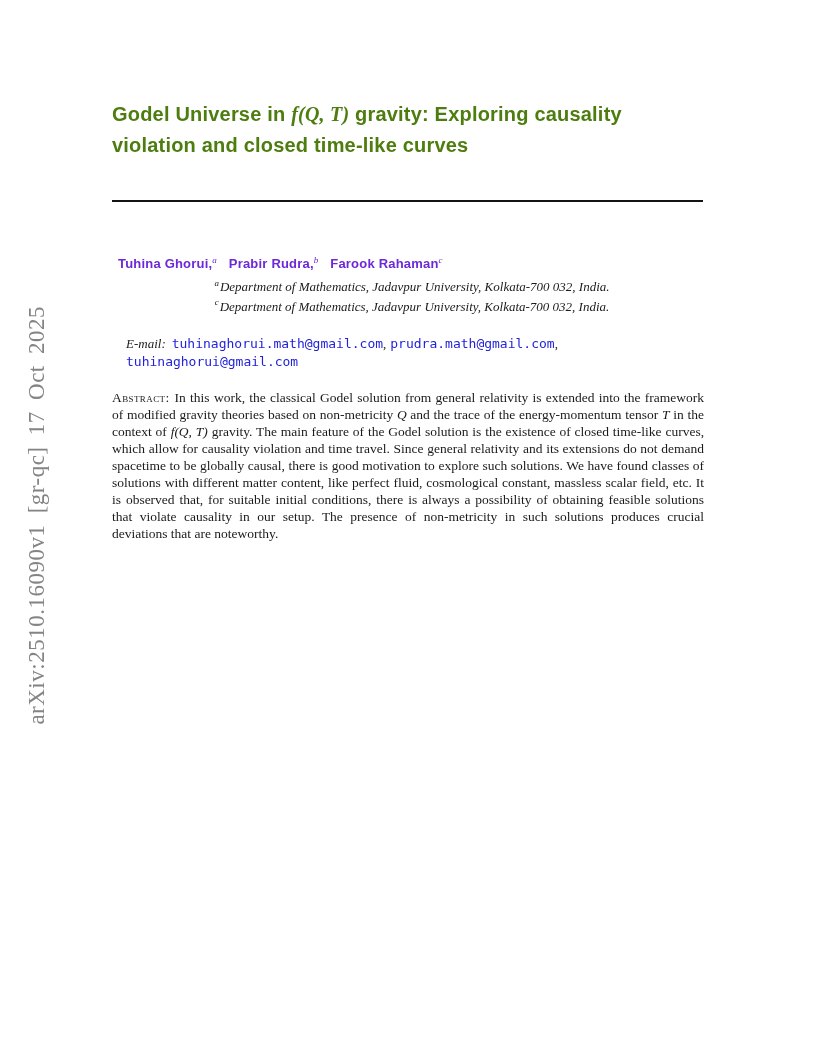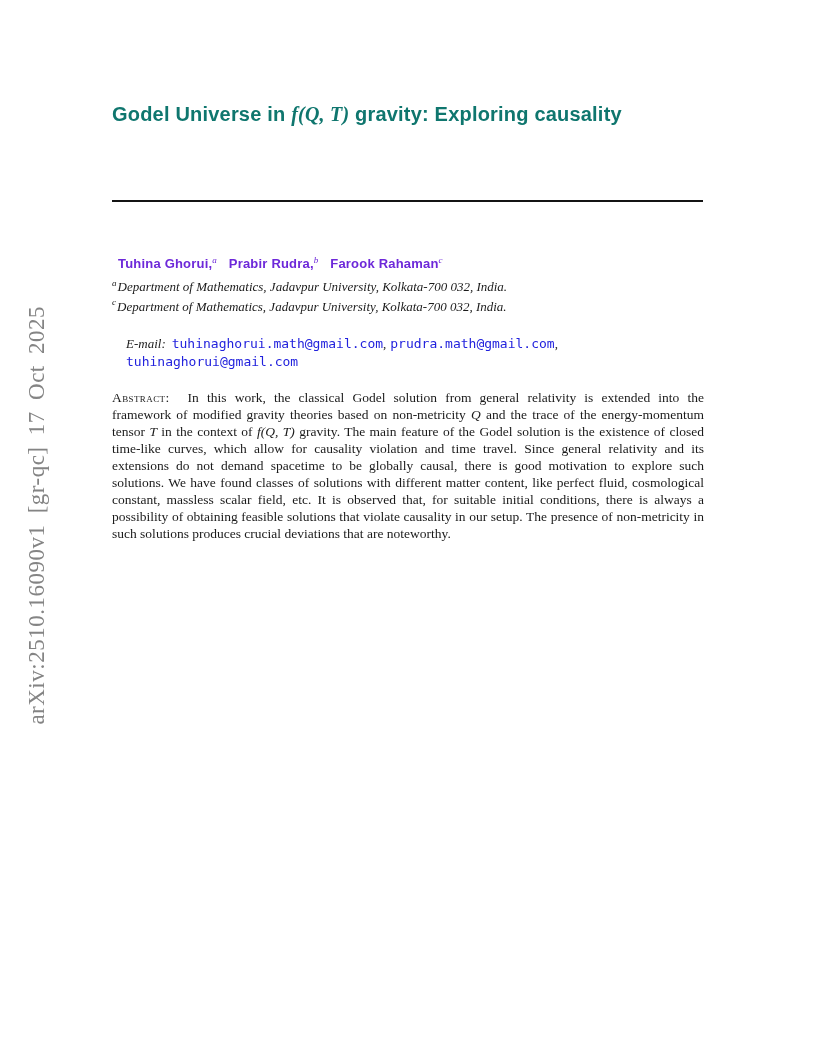--- a/index.html
+++ b/index.html
@@ -33,21 +33,21 @@
     position: absolute;
     left: 112px;
     top: 99px;
     width: 600px;
     margin: 0;
     font-family: "Liberation Sans", sans-serif;
     font-weight: 700;
     font-size: 20px;
     line-height: 31px;
     letter-spacing: 0.2px;
-    color: #0f766e;
+    color: #4d7c0f;
   }
   .title .t-line { display: block; }
   .math-t {
     font-family: "Liberation Serif", serif;
     font-style: italic;
     font-weight: 600;
   }
 
   .rule {
     position: absolute;
@@ -84,20 +84,21 @@
   
   .affils {
     position: absolute;
     left: 112px;
     top: 277px;
     width: 600px;
     font-family: "Liberation Serif", serif;
     font-style: italic;
     font-size: 13px;
     color: #1a1a1a;
+    text-align: center;
   }
   .affil { line-height: 19.7px; }
   .affil sup { font-size: 9px; line-height: 0; margin-right: 1px; }
 
   
   .email-block {
     position: absolute;
     left: 126px;
     top: 335px;
     width: 560px;
@@ -133,33 +134,34 @@
     margin: 0;
     font-family: "Liberation Serif", serif;
     font-size: 13.5px;
     line-height: 17px;
     text-align: justify;
     color: #1a1a1a;
   }
   .abs-label {
     font-variant: small-caps;
     letter-spacing: 0.4px;
-    margin-right: 18px;
+    margin-right: 5px;
   }
   .mi { font-style: italic; }
 </style>
 </head>
 <body>
 
 <div class="page">
 
   <div class="watermark">arXiv:2510.16090v1 [gr-qc] 17 Oct 2025</div>
 
   <h1 class="title">
     <span class="t-line"><span>Godel Universe in </span><span class="math-t">f(Q, T)</span><span> gravity: Exploring causality</span></span>
+    <span class="t-line">violation and closed time-like curves</span>
   </h1>
 
   <hr class="rule">
 
   <div class="authors">
     <span class="author"><span>Tuhina Ghorui,</span><sup>a</sup></span>
     <span class="author"><span>Prabir Rudra,</span><sup>b</sup></span>
     <span class="author"><span>Farook Rahaman</span><sup>c</sup></span>
   </div>
 

